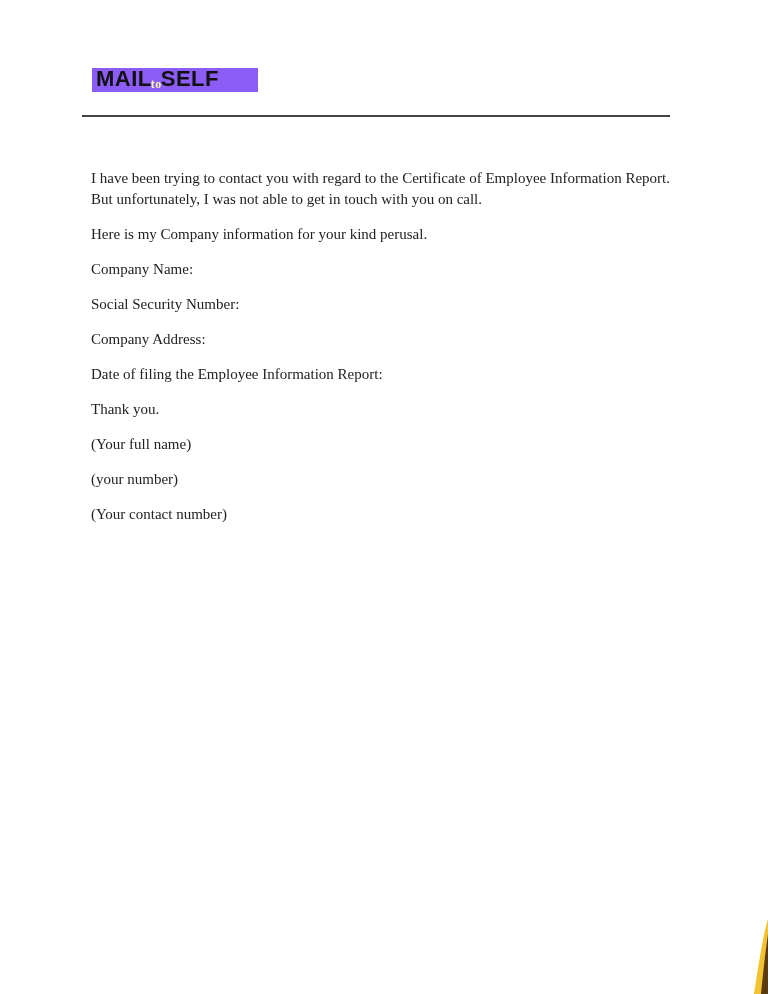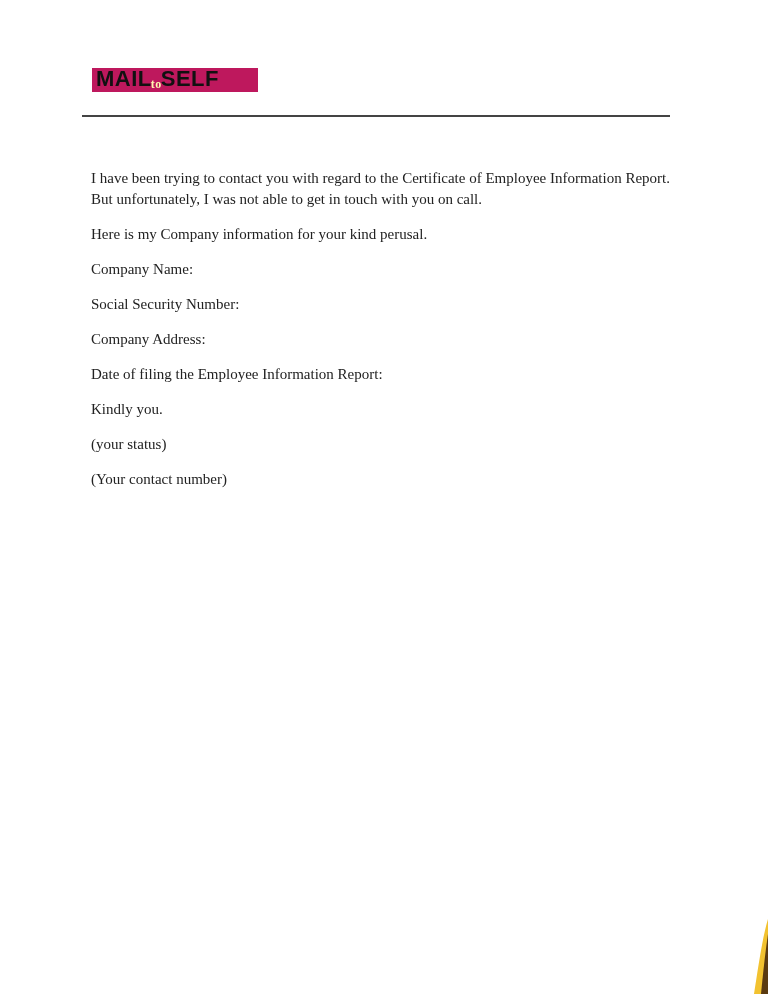--- a/index.html
+++ b/index.html
@@ -1,18 +1,18 @@
 <!DOCTYPE html>
 <html><head>
 <meta charset="utf-8">
 <style>
   html, body { margin:0; padding:0; }
   body { width:768px; height:994px; background:#ffffff; position:relative; overflow:hidden;
          font-family:"Liberation Serif", "DejaVu Serif", serif; color:#222; }
-  .logo { position:absolute; left:92px; top:68px; width:166px; height:24px; background:#be185d;
+  .logo { position:absolute; left:92px; top:68px; width:166px; height:24px; background:#8b5cf6;
           display:flex; align-items:center; }
   .logo-text { font-family:"Liberation Sans", sans-serif; font-weight:900; font-size:22px;
                color:#111; letter-spacing:0.5px; margin-left:4px; line-height:24px; }
   .logo-to { font-family:"Liberation Serif", serif; font-size:12px; color:#fff8b0; font-weight:bold;
              margin:0 -1px; position:relative; top:2px; }
   .rule { position:absolute; left:82px; top:115px; width:588px; height:2px; background:#444; }
   .body { position:absolute; left:91px; top:168px; width:590px; font-size:15px; line-height:21px; }
   .body p { margin:0 0 14px 0; }
   .corner { position:absolute; right:0; bottom:0; width:20px; height:80px; }
 </style>
@@ -25,21 +25,22 @@
 
 <div class="rule"></div>
 
 <div class="body">
   <p>I have been trying to contact you with regard to the Certificate of Employee Information Report. But unfortunately, I was not able to get in touch with you on call.</p>
   <p>Here is my Company information for your kind perusal.</p>
   <p>Company Name:</p>
   <p>Social Security Number:</p>
   <p>Company Address:</p>
   <p>Date of filing the Employee Information Report:</p>
-  <p>Kindly you.</p>
-  <p>(your status)</p>
+  <p>Thank you.</p>
+  <p>(Your full name)</p>
+  <p>(your number)</p>
   <p>(Your contact number)</p>
 </div>
 
 <svg class="corner" viewBox="0 0 20 80">
   <path d="M20 5 C14 25 10 55 6 80 L20 80 Z" fill="#f2c230"></path>
   <path d="M20 20 C17 40 15 60 13 80 L20 80 Z" fill="#5a3a10"></path>
 </svg>
 
 </body></html>

